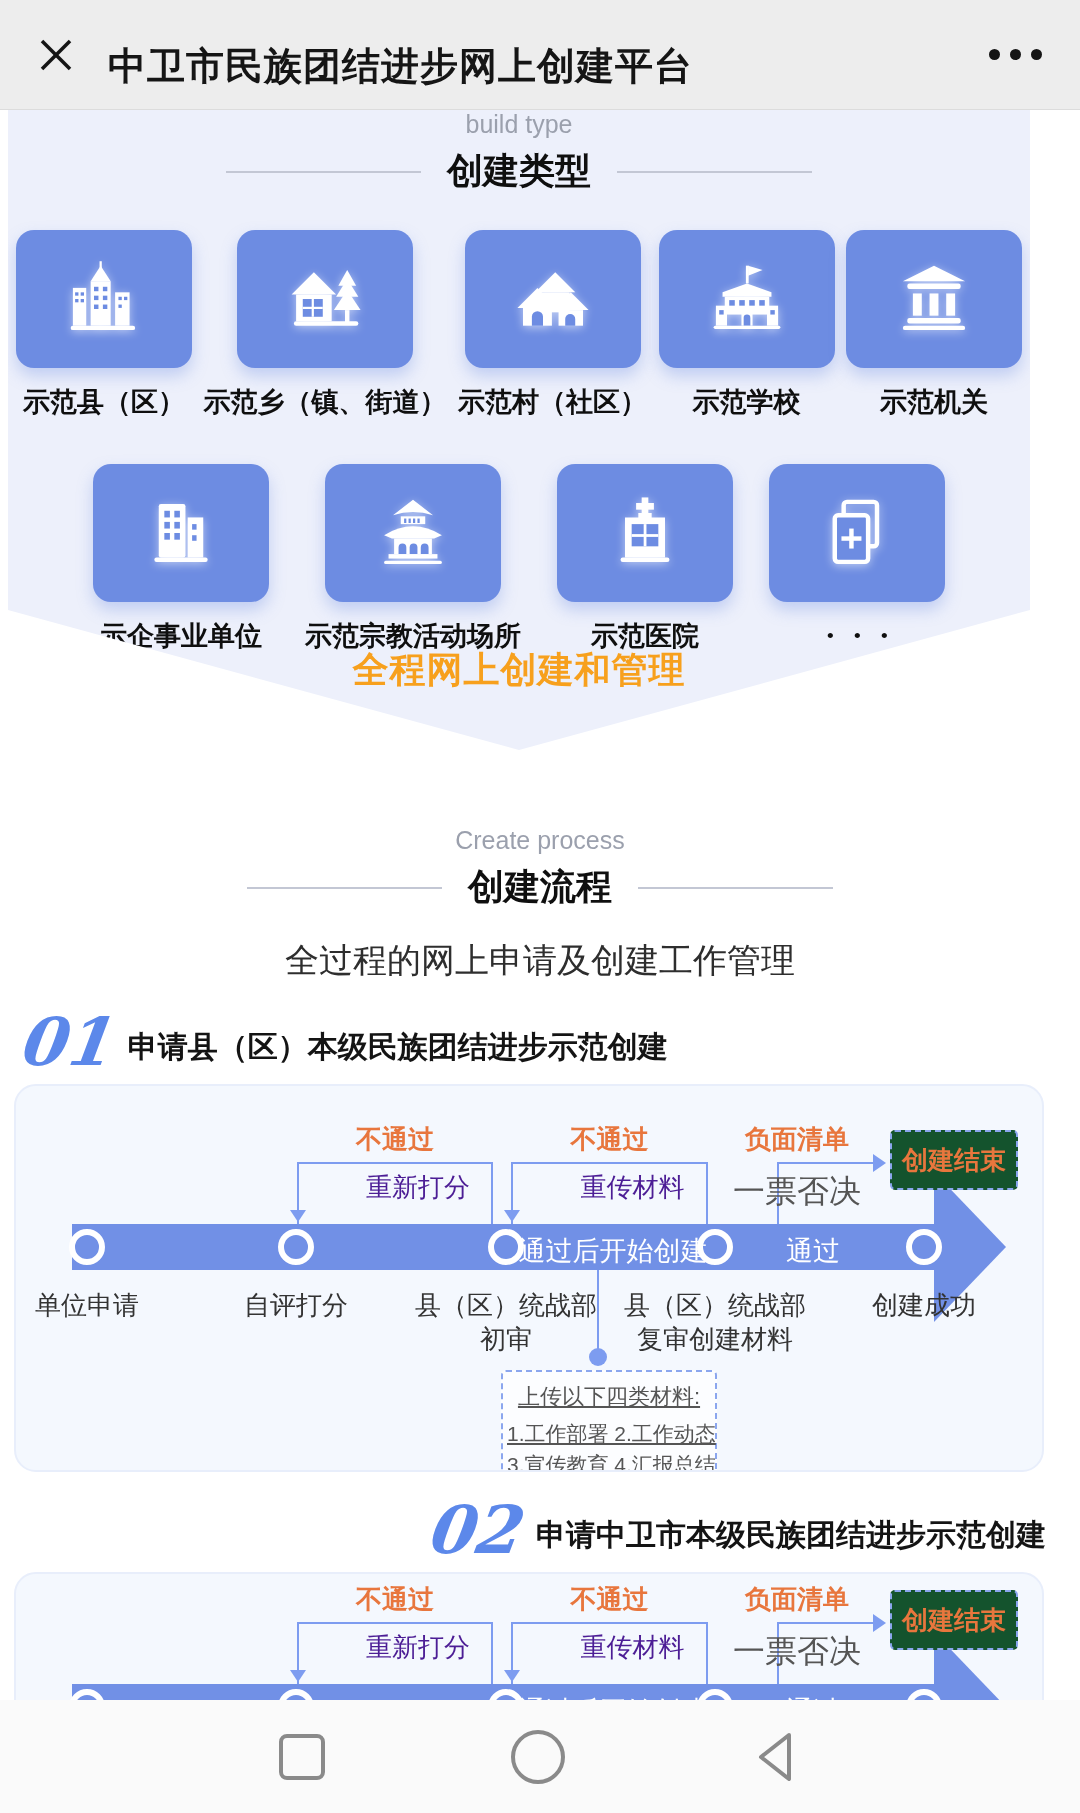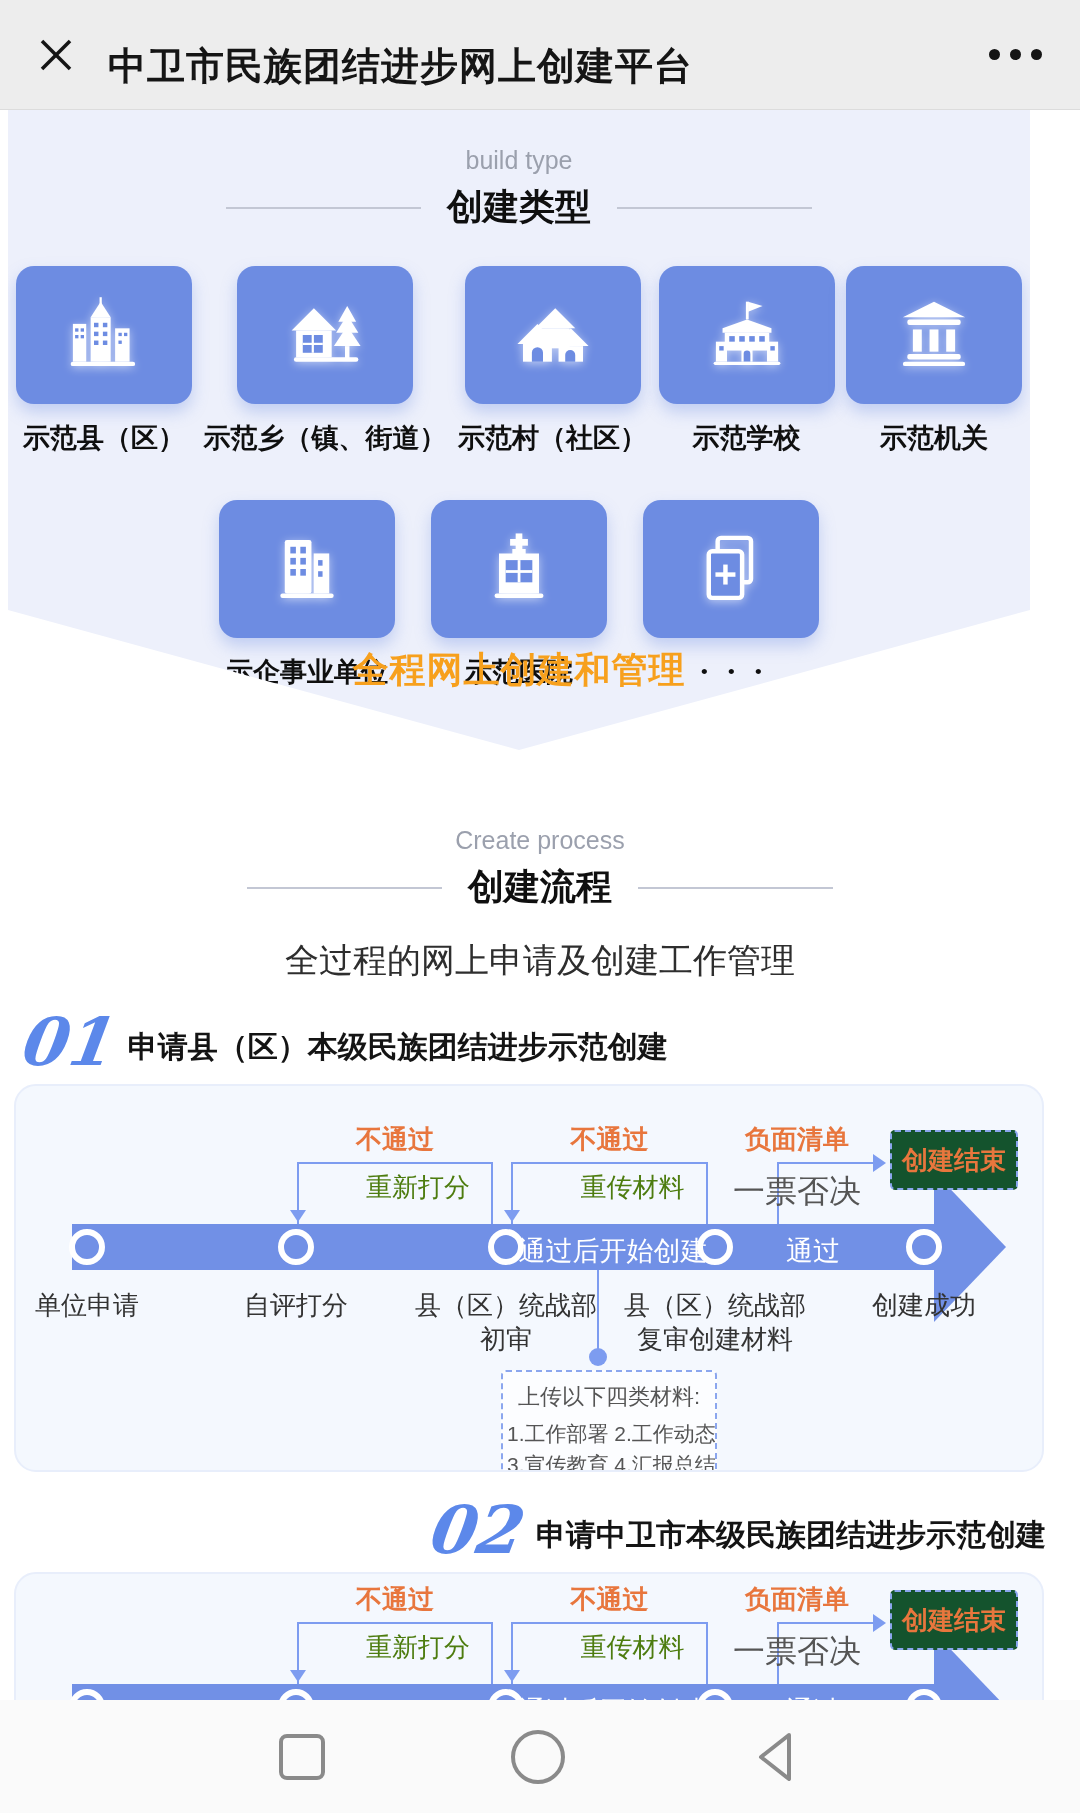--- a/index.html
+++ b/index.html
@@ -16,21 +16,21 @@
   .close-btn { width:44px; height:44px; cursor:pointer; }
   .header-title { font-size:38px; font-weight:700; color:#151515; margin-left:30px; letter-spacing:1px;margin-top:24px; }
   .more-btn { margin-left:auto; display:flex; gap:10px; align-items:center; cursor:pointer; padding:10px 4px; }
   .more-btn i { width:11px; height:11px; border-radius:50%; background:#151515; display:block; }
 
   
   .build-section {
     position:relative; margin-left:8px; width:1022px; height:640px; background:#edf0fb;
     clip-path:polygon(0 0, 100% 0, 100% 500px, 50% 640px, 0 500px);
   }
-  .sec-en { text-align:center; color:#9ba0ad; font-size:25px; padding-top:36px; }
+  .sec-en { text-align:center; color:#9ba0ad; font-size:25px; }
   .sec-title-row { display:flex; align-items:center; justify-content:center; gap:26px; margin-top:8px; }
   .hline { width:195px; height:2px; background:#c3c7d4; }
   .sec-title { font-size:36px; font-weight:700; color:#0f0f0f; }
   .cards-row { display:flex; }
   .cards-row.r1 { justify-content:space-between; padding:0 8px; margin-top:34px; }
   .cards-row.r2 { justify-content:center; gap:36px; margin-top:44px; }
   .bcard-wrap { display:flex; flex-direction:column; align-items:center; cursor:pointer; }
   .bcard {
     width:176px; height:138px; background:#6d8ce2; border-radius:18px;
     display:flex; align-items:center; justify-content:center;
@@ -76,21 +76,21 @@
   .bl1 { left:502px; width:190px; }
   .bl2 { left:742px; width:110px; }
 
   .loop { top:76px; height:62px; border:2px solid #7d9cf0; border-bottom:none; }
   .loop1 { left:281px; width:196px; }
   .loop2 { left:495px; width:197px; }
   .loop-arrow { width:0; height:0; border-left:8px solid transparent; border-right:8px solid transparent; border-top:12px solid #7d9cf0; top:124px; }
   .la1 { left:274px; } .la2 { left:488px; }
   .fail-label { top:36px; font-size:26px; font-weight:600; color:#e8763d; text-align:center; }
   .f1 { left:281px; width:196px; } .f2 { left:495px; width:197px; }
-  .action-label { top:84px; font-size:26px; color:#4d7c0f; text-align:center;padding-left:46px; }
+  .action-label { top:84px; font-size:26px; color:#4c1d95; text-align:center;padding-left:46px; }
 
   .neg-v { left:761px; top:76px; width:2px; height:62px; background:#7d9cf0; }
   .neg-h { left:761px; top:76px; width:98px; height:2px; background:#7d9cf0; }
   .neg-arrow { left:857px; top:68px; width:0; height:0;
     border-top:9px solid transparent; border-bottom:9px solid transparent; border-left:13px solid #7d9cf0; }
   .neg-top { left:706px; width:150px; top:36px; font-size:26px; font-weight:600; color:#e8763d; text-align:center; }
   .neg-bottom { left:706px; width:150px; top:84px; font-size:32px; color:#555; text-align:center; }
   .end-box {
     left:874px; top:44px; width:128px; height:60px; border:2px dashed #8ba6ee; border-radius:5px;
     background:#14532d; color:#e8763d; font-size:26px; font-weight:600;
@@ -102,21 +102,21 @@
   .node-label span { display:block; }
   #flow2 .node-label { top:194px; }
 
   .drop-line { width:2px; background:#7d9cf0; }
   .dl-main { left:581px; top:184px; height:84px; }
   .drop-dot { left:573px; top:262px; width:18px; height:18px; border-radius:50%; background:#7d9cf0; }
   .dl-a { left:583px; top:184px; height:140px; }
   .dl-b { left:791px; top:184px; height:140px; }
   .materials {
     left:485px; top:284px; width:216px; border:2px dashed #8ba6ee; border-radius:5px;
-    background:#fcfdff; color:#555; text-align:center; padding:10px 4px 10px 4px;
+    background:#fcfdff; color:#555; text-align:center; padding:10px 4px 10px 4px;text-decoration:underline;
   }
   .materials .m-title { font-size:22px; margin-bottom:6px; }
   .materials .m-line { font-size:21px; line-height:31px; white-space:nowrap; }
 
   
   .navbar {
     position:absolute; left:0; top:1700px; width:1080px; height:113px; background:#fafafa;
     display:flex; align-items:center; justify-content:center; gap:186px; z-index:20;
   }
   .nav-square { width:46px; height:46px; border:4px solid #8a8a8a; border-radius:8px; cursor:pointer; }
@@ -259,20 +259,40 @@
         <rect x="46" y="28" width="4" height="5" fill="#6d8ce2"></rect>
             <rect x="46" y="38" width="4" height="5" fill="#6d8ce2"></rect>
         <rect x="12" y="58" width="48" height="4" rx="2" fill="#fff"></rect>
       </svg>
         </div>
       <div class="bcard-label">示企事业单位</div>
     </div>
     <div class="bcard-wrap">
       <div class="bcard">
           <svg viewBox="0 0 72 72">
+        <path d="M36 6 L54 20 Q45 17 36 17 Q27 17 18 20 Z" fill="#fff"></path>
+        <rect x="25" y="21" width="22" height="7" fill="#fff"></rect>
+        <rect x="28" y="23" width="2" height="4" fill="#6d8ce2"></rect>
+            <rect x="32" y="23" width="2" height="4" fill="#6d8ce2"></rect>
+        <rect x="36" y="23" width="2" height="4" fill="#6d8ce2"></rect>
+            <rect x="40" y="23" width="2" height="4" fill="#6d8ce2"></rect>
+        <path d="M10 38 Q23 30 36 30 Q49 30 62 38 L55 41 H17 Z" fill="#fff"></path>
+        <rect x="19" y="41" width="34" height="14" fill="#fff"></rect>
+        <path d="M23 55 v-6 a3.5 3.5 0 0 1 7 0 v6 z" fill="#6d8ce2"></path>
+        <path d="M33 55 v-6 a3.5 3.5 0 0 1 7 0 v6 z" fill="#6d8ce2"></path>
+        <path d="M43 55 v-6 a3.5 3.5 0 0 1 7 0 v6 z" fill="#6d8ce2"></path>
+        <rect x="14" y="55" width="44" height="4" fill="#fff"></rect>
+        <rect x="10" y="61" width="52" height="3" rx="1.5" fill="#fff"></rect>
+      </svg>
+        </div>
+      <div class="bcard-label">示范宗教活动场所</div>
+    </div>
+    <div class="bcard-wrap">
+      <div class="bcard">
+          <svg viewBox="0 0 72 72">
         <rect x="33" y="4" width="6" height="16" fill="#fff"></rect>
         <rect x="28" y="9" width="16" height="6" fill="#fff"></rect>
         <path d="M18 22 h12 v-4 h12 v4 h12 v36 H18 Z" fill="#fff"></path>
         <rect x="24" y="28" width="24" height="20" fill="#6d8ce2"></rect>
         <rect x="24" y="37" width="24" height="2.5" fill="#fff"></rect>
         <rect x="34.8" y="28" width="2.5" height="20" fill="#fff"></rect>
         <rect x="14" y="58" width="44" height="4" rx="2" fill="#fff"></rect>
       </svg>
         </div>
       <div class="bcard-label">示范医院</div>

